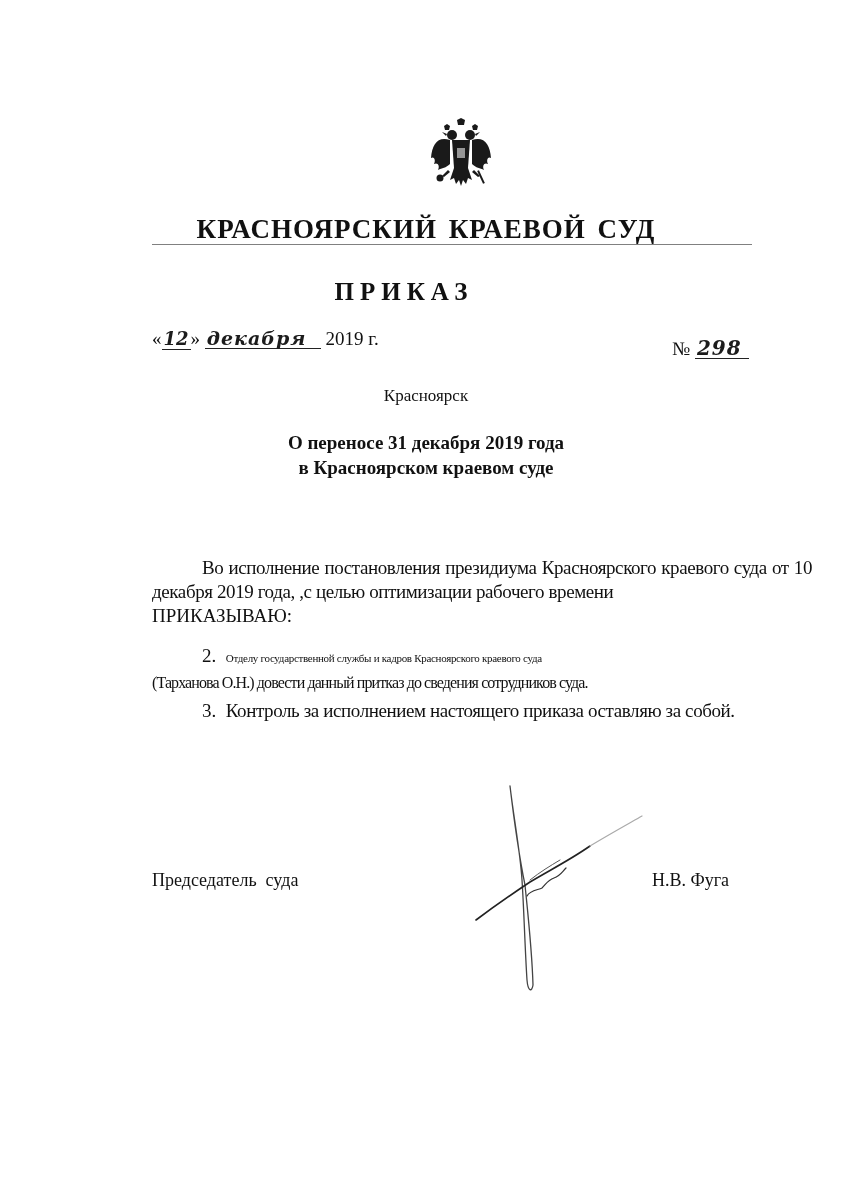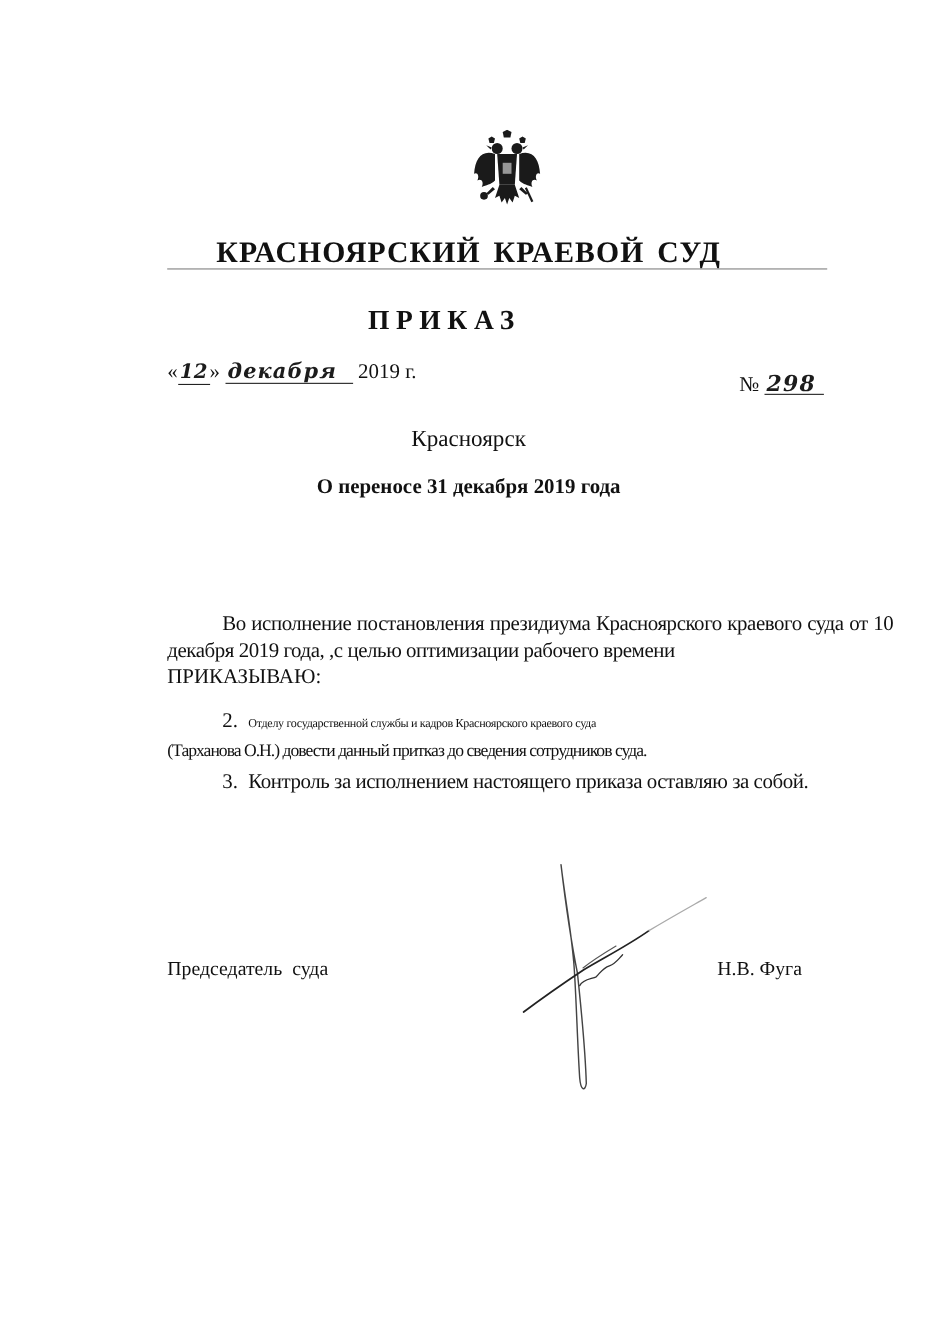--- a/index.html
+++ b/index.html
@@ -66,21 +66,21 @@
 
     .number-line {
       left: 672px; top: 338px;
       font-size: 19px;
       white-space: nowrap;
     }
 
     .city {
       left: 0; width: 852px; top: 386px;
       text-align: center;
-      font-size: 21px;
+      font-size: 17px;
     }
 
     .subject {
       left: 0; width: 852px; top: 430px;
       text-align: center;
       font-weight: bold;
       font-size: 19px;
       line-height: 25px;
     }
 
@@ -156,20 +156,21 @@
 
 <div class="abs number-line">
   <span>№</span>
   <span class="hand num">298</span>
 </div>
 
 <div class="abs city">Красноярск</div>
 
 <div class="abs subject">
   <div>О переносе 31 декабря 2019 года</div>
+  <div>в Красноярском краевом суде</div>
 </div>
 
 <div class="abs body-text intro">
   <div class="first narrow">Во исполнение постановления президиума Красноярского краевого суда от 10 декабря 2019 года, ,с целью оптимизации рабочего времени</div>
   <div>ПРИКАЗЫВАЮ:</div>
 </div>
 
 <div class="abs body-text items">
   <p class="indent item" style="margin-top:4px;">
     <span>2.</span>&nbsp;

